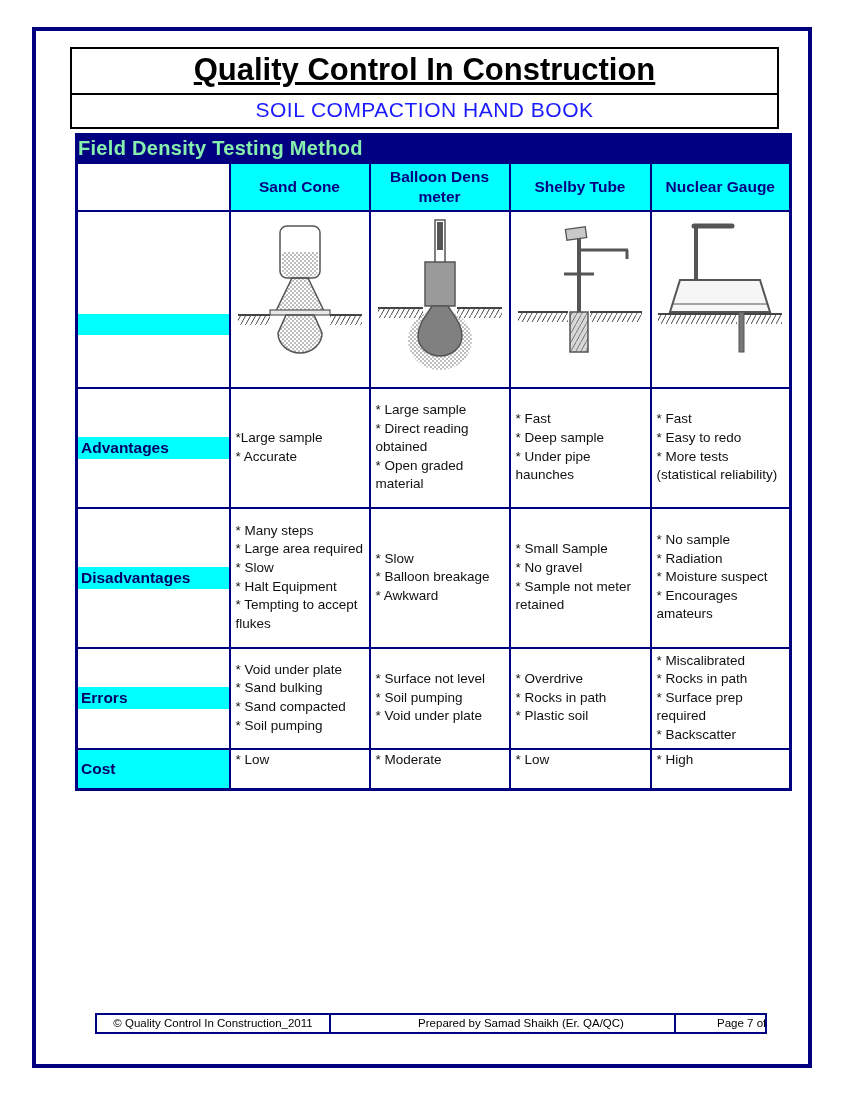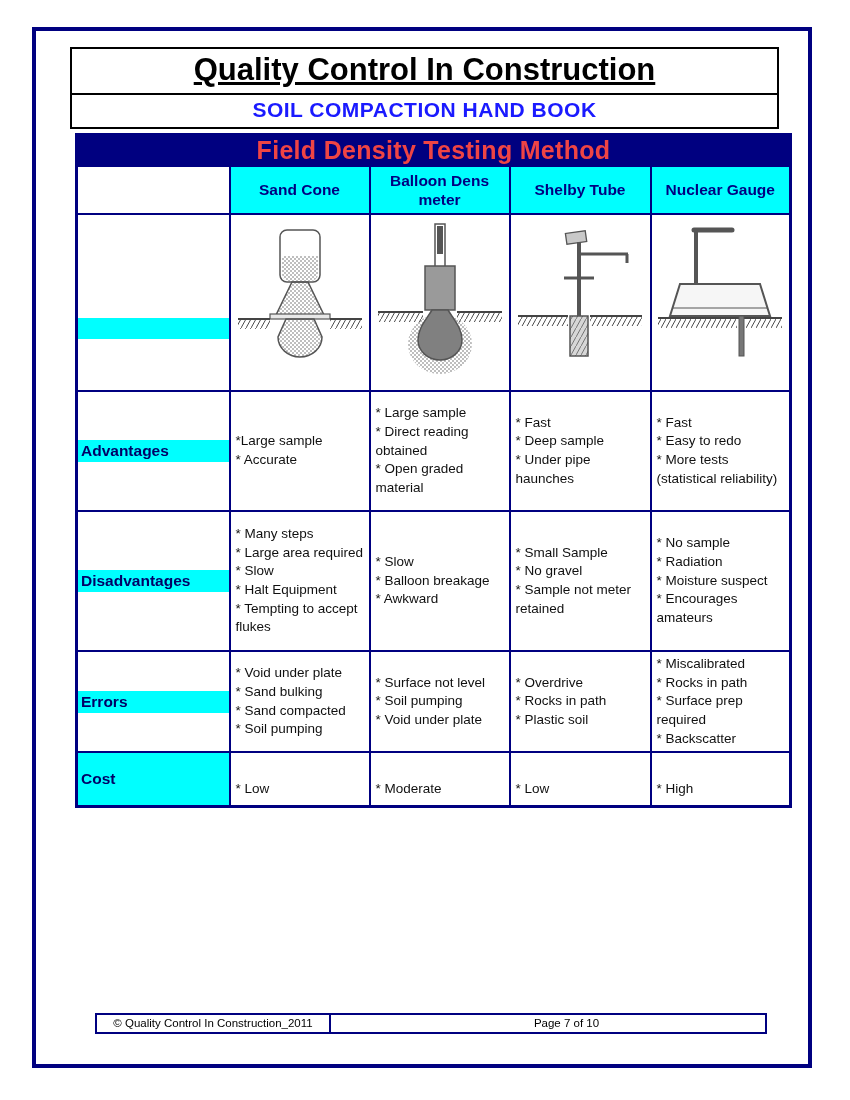--- a/index.html
+++ b/index.html
@@ -7,30 +7,30 @@
     font-family:"Liberation Sans", sans-serif; }
   .page { position:relative; width:850px; height:1100px; background:#fff; overflow:hidden; }
 
   .page-frame { position:absolute; left:32px; top:27px; width:780px; height:1041px;
     border:4px solid #000080; background:#fff; }
 
   .header-box { position:absolute; left:70px; top:47px; width:709px;
     border:2px solid #000; background:#fff; text-align:center; }
   .header-title { font-size:31px; font-weight:bold; text-decoration:underline;
     color:#000; padding:3px 0 5px; }
-  .header-subtitle { font-size:21px; font-weight:bold; color:#1a1aff;
+  .header-subtitle { font-size:21px; font-weight:normal; color:#1a1aff;
     border-top:2px solid #000; padding:3px 0 5px; letter-spacing:0.5px; }
 
   .main-table { position:absolute; left:75px; top:133px; width:714px;
     border-collapse:collapse; table-layout:fixed; background:#fff;
     border:3px solid #000080; }
   .main-table td { border:2px solid #000080; vertical-align:middle; }
 
-  .table-title { background:#000080; color:#ef4444; font-size:25px; font-weight:bold;
-    text-align:center; height:28px; letter-spacing:0.3px; }
+  .table-title { background:#000080; color:#86efac; font-size:20px; font-weight:bold;
+    text-align:left; height:28px; letter-spacing:0.3px; }
 
   .col-header { background:#00ffff; color:#000080; font-size:15.5px; font-weight:bold;
     text-align:center; height:48px; line-height:1.25; padding:2px; }
   .corner-cell { background:#fff; }
 
   .img-label-cell { vertical-align:top; background:#fff; height:177px; }
   .cyan-stripe { margin-top:51px; height:21px; width:100%; background:#00ffff; }
   .img-cell { text-align:center; vertical-align:middle; background:#fff; }
   .img-cell svg { display:block; margin:2px auto 0; }
 
@@ -40,21 +40,21 @@
   .body-cell { background:#fff; }
   .cell-text { font-size:13.5px; color:#101010; line-height:1.38; padding:3px 4px 3px 5px;
     white-space:pre-line; }
 
   tr.row-adv  td { height:120px; }
   tr.row-dis  td { height:140px; }
   tr.row-err  td { height:99px; }
   tr.row-cost td { height:27px; }
   tr.row-cost .label-cell { background:#00ffff; }
   tr.row-cost .label-strip { padding:1px 3px; }
-  tr.row-cost .cell-text { padding:1px 4px 6px 5px;margin-top:26px; }
+  tr.row-cost .cell-text { padding:1px 4px 19px 5px; }
 
   .footer { position:absolute; left:95px; top:1013px; width:672px; display:flex;
     border:2px solid #000080; background:#fff; font-size:11.5px; color:#000;gap:37px; }
   .footer-cell { padding:2px 4px 3px; text-align:center; border-right:2px solid #000080;
     white-space:nowrap; overflow:hidden; }
   .footer-cell.fc1 { width:234px; }
   .footer-cell.fc2 { width:308px; }
   .footer-cell.fc3 { flex:1; border-right:none; font-weight:normal; }
 </style>
 </head>
@@ -278,16 +278,17 @@
         </td>
         <td class="body-cell">
           <div class="cell-text">* High</div>
         </td>
       </tr>
     </tbody>
   </table>
 
   <div class="footer">
     <div class="footer-cell fc1">© Quality Control In Construction_2011</div>
+    <div class="footer-cell fc2">Prepared by Samad Shaikh (Er. QA/QC)</div>
     <div class="footer-cell fc3">Page 7 of 10</div>
   </div>
 
 </div>
 
 </body></html>

